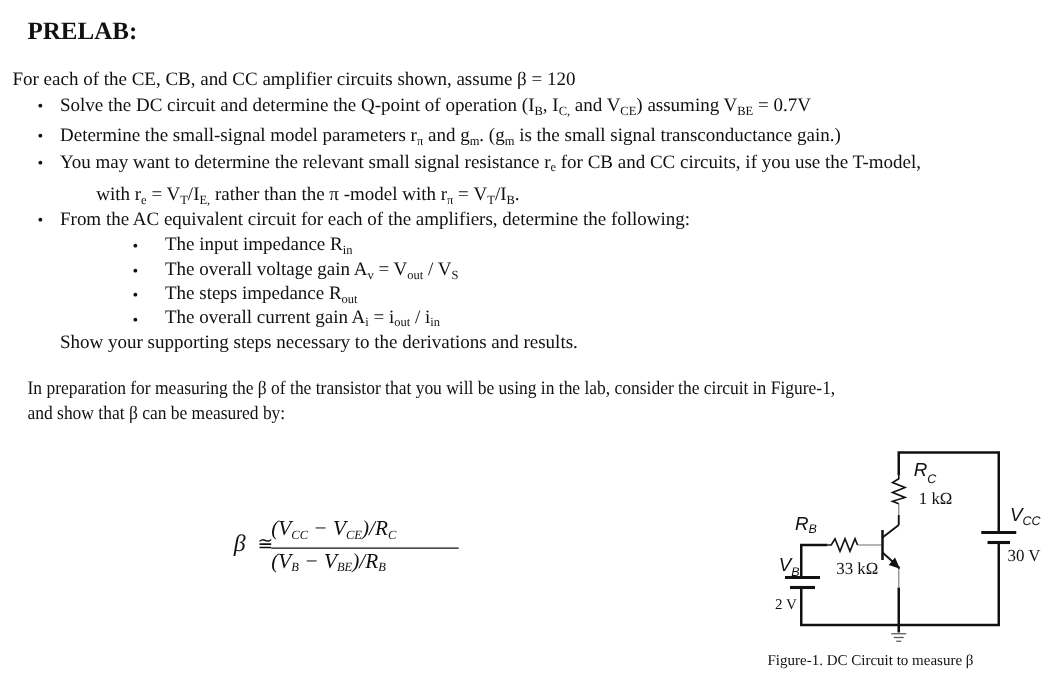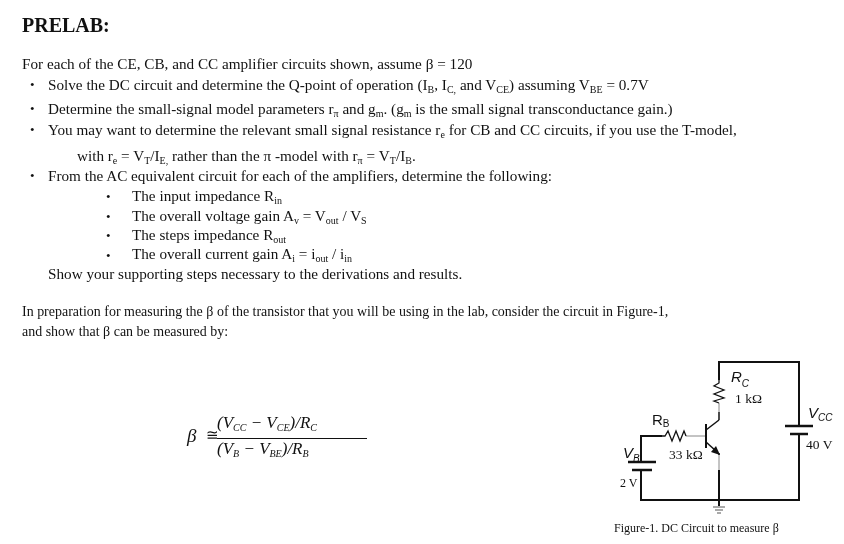--- a/index.html
+++ b/index.html
@@ -20,21 +20,21 @@
   .fracbar { position: absolute; left: 30px; top: 25px; width: 150px; border-top: 1px solid #111; }
   .beta-sym { position: absolute; left: 0; top: 12px; font-size: 19px; }
   .approx { position: absolute; left: 19px; top: 13px; font-style: normal; font-size: 15px; }
   .f-sub { font-size: 10px; vertical-align: -3px; font-style: italic; }
 </style>
 </head>
 <body>
 
 <div class="abs title">PRELAB:</div>
 
-<div class="abs line" style="left:22px; top:55px;">
+<div class="abs line" style="left:10px; top:55px;">
   <span>For each of the CE, CB, and CC amplifier circuits shown, assume </span><span>β</span><span> = 120</span>
 </div>
 
 <div class="bullet" style="left:30px; top:77px;">•</div>
 <div class="abs line" style="left:48px; top:76px;">
   <span>Solve the DC circuit and determine the Q-point of operation (I</span><sub>B</sub><span>, I</span><sub>C,</sub><span> and V</span><sub>CE</sub><span>) assuming V</span><sub>BE</sub><span> = 0.7V</span>
 </div>
 
 <div class="bullet" style="left:30px; top:101px;">•</div>
 <div class="abs line" style="left:48px; top:100px;">
@@ -135,22 +135,22 @@
   <g stroke="#555" stroke-width="1">
     <line x1="713" y1="507" x2="725" y2="507"></line>
     <line x1="715" y1="510" x2="723" y2="510"></line>
     <line x1="717" y1="513" x2="721" y2="513"></line>
   </g>
 </svg>
 
 <div class="abs" style="left:731px; top:368px; font-family:'Liberation Sans',sans-serif; font-style:italic; font-size:15px;"><span>R</span><span style="font-size:10px; vertical-align:-5px;">C</span></div>
 <div class="abs" style="left:735px; top:391px; font-size:13.5px;">1 kΩ</div>
 
-<div class="abs" style="left:652px; top:411px; font-family:'Liberation Sans',sans-serif; font-size:15px;"><span>R</span><span style="font-size:10px; vertical-align:-2px;">B</span></div>
+<div class="abs" style="left:636px; top:411px; font-family:'Liberation Sans',sans-serif; font-style:italic; font-size:15px;"><span>R</span><span style="font-size:10px; vertical-align:-2px;">B</span></div>
 <div class="abs" style="left:669px; top:447px; font-size:13.5px;">33 kΩ</div>
 
 <div class="abs" style="left:808px; top:404px; font-family:'Liberation Sans',sans-serif; font-style:italic; font-size:15px;"><span>V</span><span style="font-size:10px; vertical-align:-3px;">CC</span></div>
-<div class="abs" style="left:806px; top:437px; font-size:13.5px;">40 V</div>
+<div class="abs" style="left:806px; top:437px; font-size:13.5px;">30 V</div>
 
 <div class="abs" style="left:623px; top:444px; font-family:'Liberation Sans',sans-serif; font-style:italic; font-size:15px;"><span>V</span><span style="font-size:10px; vertical-align:-4px;">B</span></div>
 <div class="abs" style="left:620px; top:476px; font-size:12px;">2 V</div>
 
 <div class="abs" style="left:614px; top:521px; font-size:12px;">Figure-1. DC Circuit to measure β</div>
 
 </body></html>

